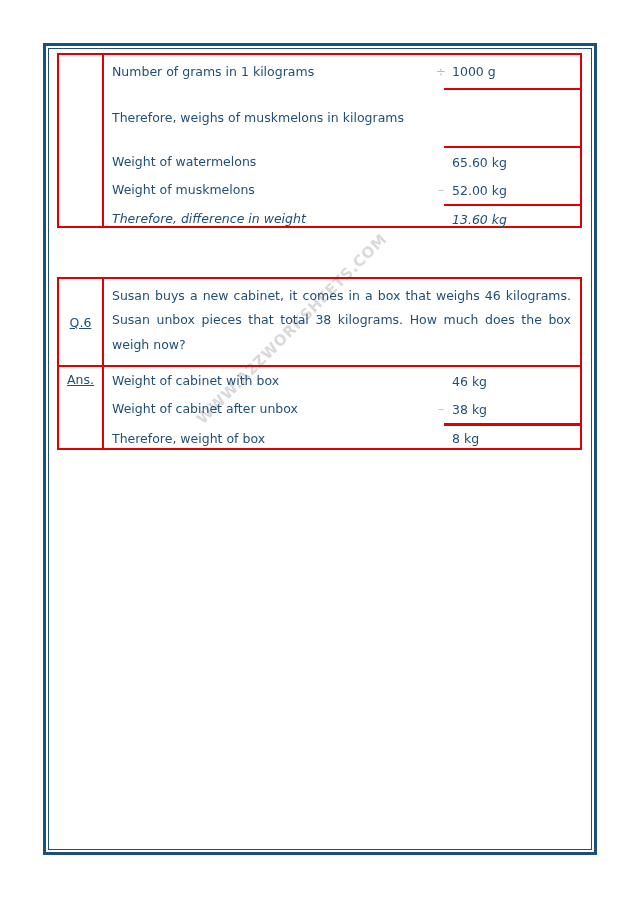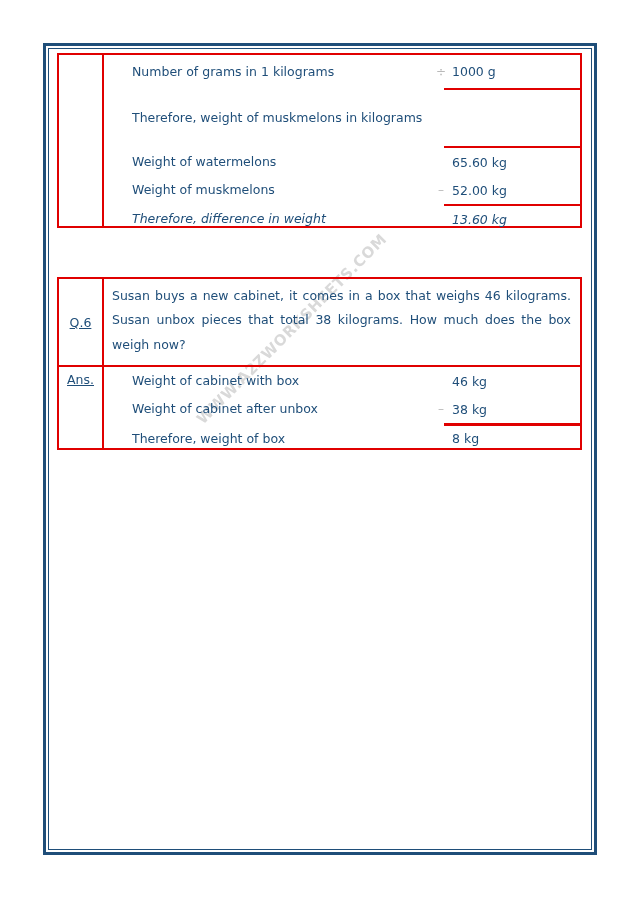--- a/index.html
+++ b/index.html
@@ -97,21 +97,20 @@
     flex: 1;
     box-sizing: border-box;
     position: relative;
   }
 
   .line-row {
     display: flex;
     align-items: center;
     box-sizing: border-box;
     position: relative;
-    margin-left: 20px;
   }
   .desc {
     flex: 1;
     color: #1f4e79;
     font-size: 12.5px;
     padding-left: 8px;
     line-height: 1.55;
     box-sizing: border-box;
   }
   .op {
@@ -173,21 +172,21 @@
       <div class="body-col">
 
         <div class="line-row" style="height:33px;">
           <div class="desc">Number of grams in 1 kilograms</div>
           <div class="op">÷</div>
           <div class="val">1000 g</div>
         </div>
         <div class="rule-val"></div>
 
         <div class="line-row" style="height:56px;">
-          <div class="desc" style="padding-right:4px;">Therefore, weight of muskmelons in kilograms</div>
+          <div class="desc" style="padding-right:4px;">Therefore, weighs of muskmelons in kilograms</div>
           <div class="op"></div>
         </div>
         <div class="rule-val"></div>
 
         <div class="line-row" style="height:28px;">
           <div class="desc">Weight of watermelons</div>
           <div class="op"></div>
           <div class="val">65.60 kg</div>
         </div>
 

